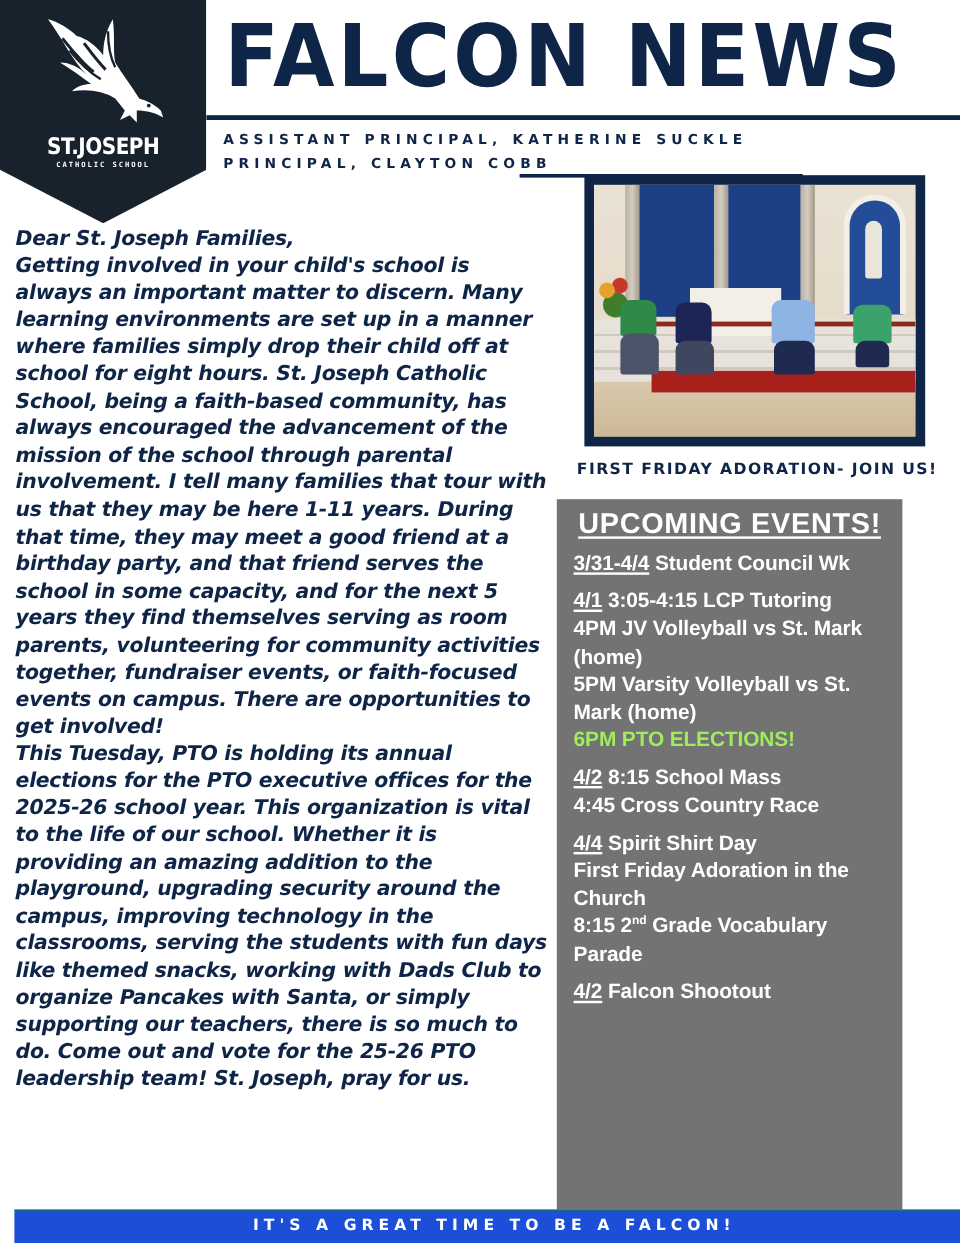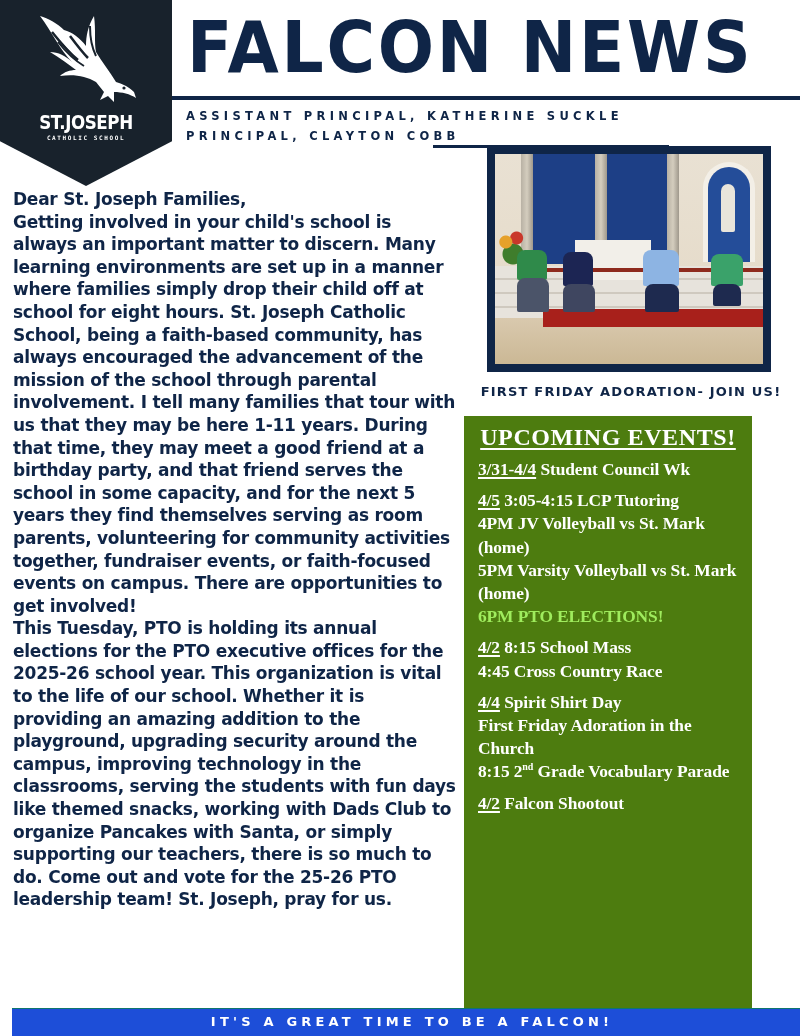--- a/index.html
+++ b/index.html
@@ -42,21 +42,21 @@
   .staff-rule {
     position: absolute; left: 433px; top: 145px; width: 236px; height: 3px; background: #0f2547;
   }
 
   
   .letter {
     position: absolute; left: 13px; top: 188px; width: 445px;
     font-family: "DejaVu Sans", sans-serif; font-weight: bold; font-size: 17px;
     line-height: 22.6px; color: #0f2547; letter-spacing: -0.25px;
   }
-  .letter p { margin: 0; }
+  .letter p { margin: 0; font-style: italic; }
 
   
   .photo-frame {
     position: absolute; left: 487px; top: 146px; width: 284px; height: 226px;
     background: #0f2547; padding: 8px;
   }
   .photo {
     width: 100%; height: 100%; position: relative; overflow: hidden;
     background: linear-gradient(180deg, #e9e1d3 0%, #e6dccb 55%, #d9c9ae 78%, #cbb895 100%);
   }
@@ -72,22 +72,22 @@
   .photo .flowers { position: absolute; left: 0; top: 72px; width: 36px; height: 40px; background: radial-gradient(circle at 30% 40%, #e6a12b 0 6px, transparent 7px), radial-gradient(circle at 60% 30%, #c9372a 0 6px, transparent 7px), radial-gradient(circle at 50% 70%, #3f7d2c 0 10px, transparent 11px); }
   .photo-caption {
     position: absolute; left: 462px; top: 384px; width: 338px; text-align: center;
     font-family: "DejaVu Sans", sans-serif; font-weight: bold; font-size: 13px;
     letter-spacing: 1.2px; color: #0f2547; white-space: nowrap;
   }
 
   
   .events {
     position: absolute; left: 464px; top: 416px; width: 288px; height: 592px;
-    background: #4d7c0f; color: #ffffff; padding: 4px 8px 0 14px;
-    font-family: Liberation Serif, serif; font-weight: bold;
+    background: #737373; color: #ffffff; padding: 4px 8px 0 14px;
+    font-family: Liberation Sans, sans-serif; font-weight: bold;
   }
   .events-title {
     text-align: center; font-size: 24px; letter-spacing: 0.6px; line-height: 34px;
     text-decoration: underline; text-decoration-thickness: 2px; text-underline-offset: 3px;
     margin-bottom: 4px; padding-right: 6px;
   }
   .event { font-size: 17.4px; line-height: 23.2px; margin-bottom: 8px; letter-spacing: -0.1px; }
   .event .date { text-decoration: underline; text-decoration-thickness: 1.5px; text-underline-offset: 2px; }
   .event .line { display: block; }
   .event .hl { color: #9fec5d; }
@@ -156,21 +156,21 @@
 
 <div class="events">
   <div class="events-title">UPCOMING EVENTS!</div>
 
   <div class="event">
     <span class="date">3/31-4/4</span>
     <span>Student Council Wk</span>
   </div>
 
   <div class="event">
-    <span class="date">4/5</span>
+    <span class="date">4/1</span>
     <span>3:05-4:15 LCP Tutoring</span>
     <span class="line">4PM JV Volleyball vs St. Mark (home)</span>
     <span class="line">5PM Varsity Volleyball vs St. Mark (home)</span>
     <span class="line hl">6PM PTO ELECTIONS!</span>
   </div>
 
   <div class="event">
     <span class="date">4/2</span>
     <span>8:15 School Mass</span>
     <span class="line">4:45 Cross Country Race</span>

